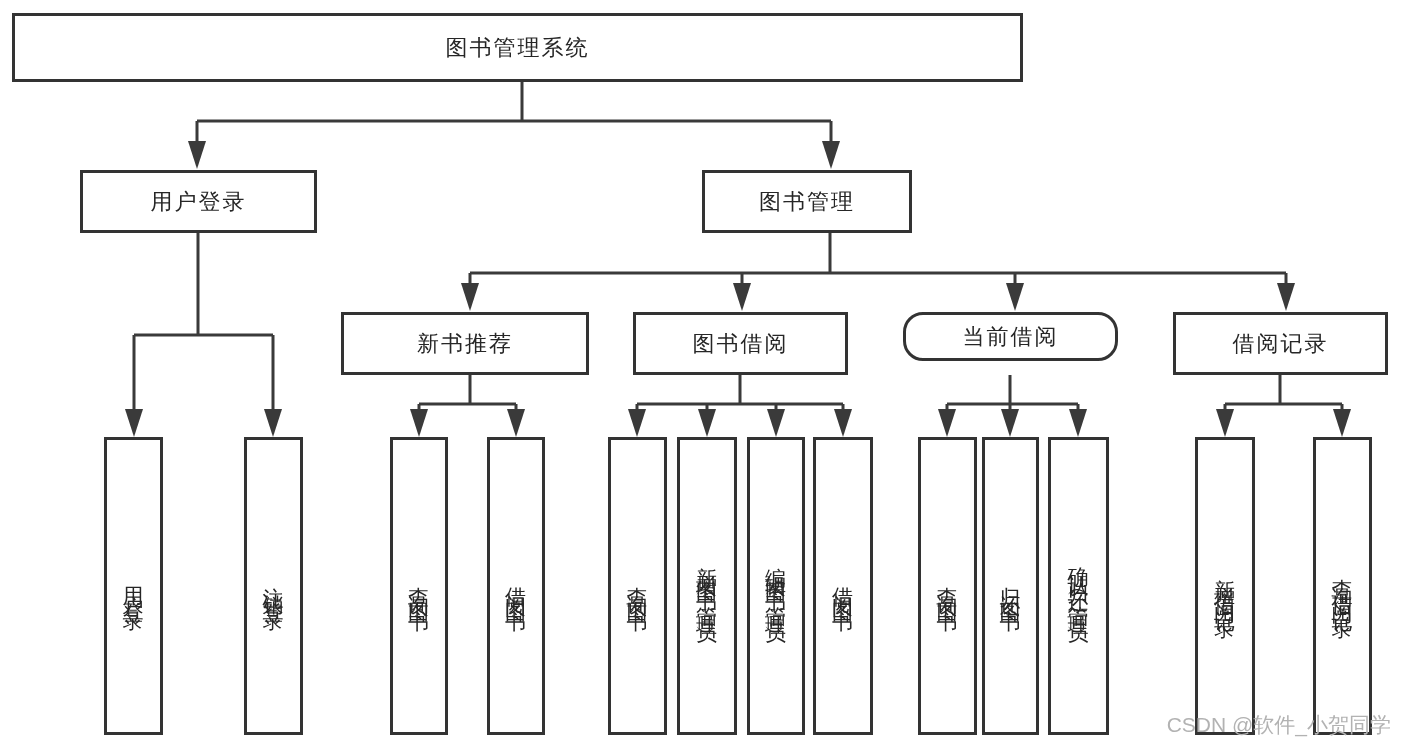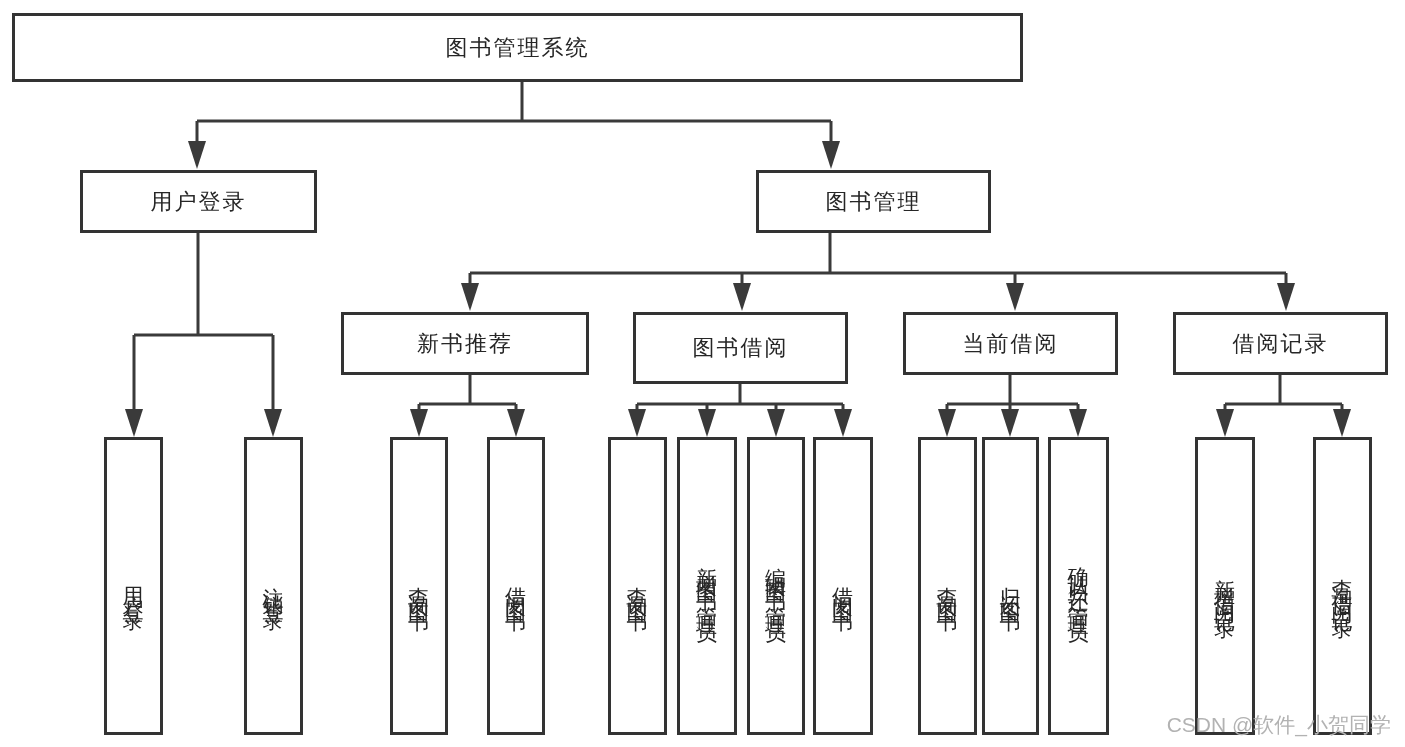--- a/index.html
+++ b/index.html
@@ -99,25 +99,25 @@
     <polygon points="1069,409 1087,409 1078,437"></polygon>
 
     <path d="M1280 375 V404 M1225 404 H1342 M1225 404 V412 M1342 404 V412"></path>
     <polygon points="1216,409 1234,409 1225,437"></polygon>
     <polygon points="1333,409 1351,409 1342,437"></polygon>
   </svg>
 
   <div class="hnode" style="left:12px;top:13px;width:1011px;height:69px;">图书管理系统</div>
 
   <div class="hnode" style="left:80px;top:170px;width:237px;height:63px;">用户登录</div>
-  <div class="hnode" style="left:756px;top:170px;width:235px;height:63px;">图书管理</div>
+  <div class="hnode" style="left:702px;top:170px;width:210px;height:63px;">图书管理</div>
 
   <div class="hnode" style="left:341px;top:312px;width:248px;height:63px;">新书推荐</div>
-  <div class="hnode" style="left:633px;top:312px;width:215px;height:72px;">图书借阅</div>
-  <div class="hnode" style="left:903px;top:312px;width:215px;height:63px;">当前借阅</div>
+  <div class="hnode" style="left:633px;top:312px;width:215px;height:63px;">图书借阅</div>
+  <div class="hnode" style="left:903px;top:312px;width:215px;height:49px;border-radius:20px;">当前借阅</div>
   <div class="hnode" style="left:1173px;top:312px;width:215px;height:63px;">借阅记录</div>
 
   <div class="vnode" style="left:104px;width:59px;">用户登录</div>
   <div class="vnode" style="left:244px;width:59px;">注销登录</div>
 
   <div class="vnode" style="left:390px;width:58px;">查询图书</div>
   <div class="vnode" style="left:487px;width:58px;">借阅图书</div>
 
   <div class="vnode" style="left:608px;width:59px;">查询图书</div>
   <div class="vnode" style="left:677px;width:60px;">新增图书（管理员）</div>

